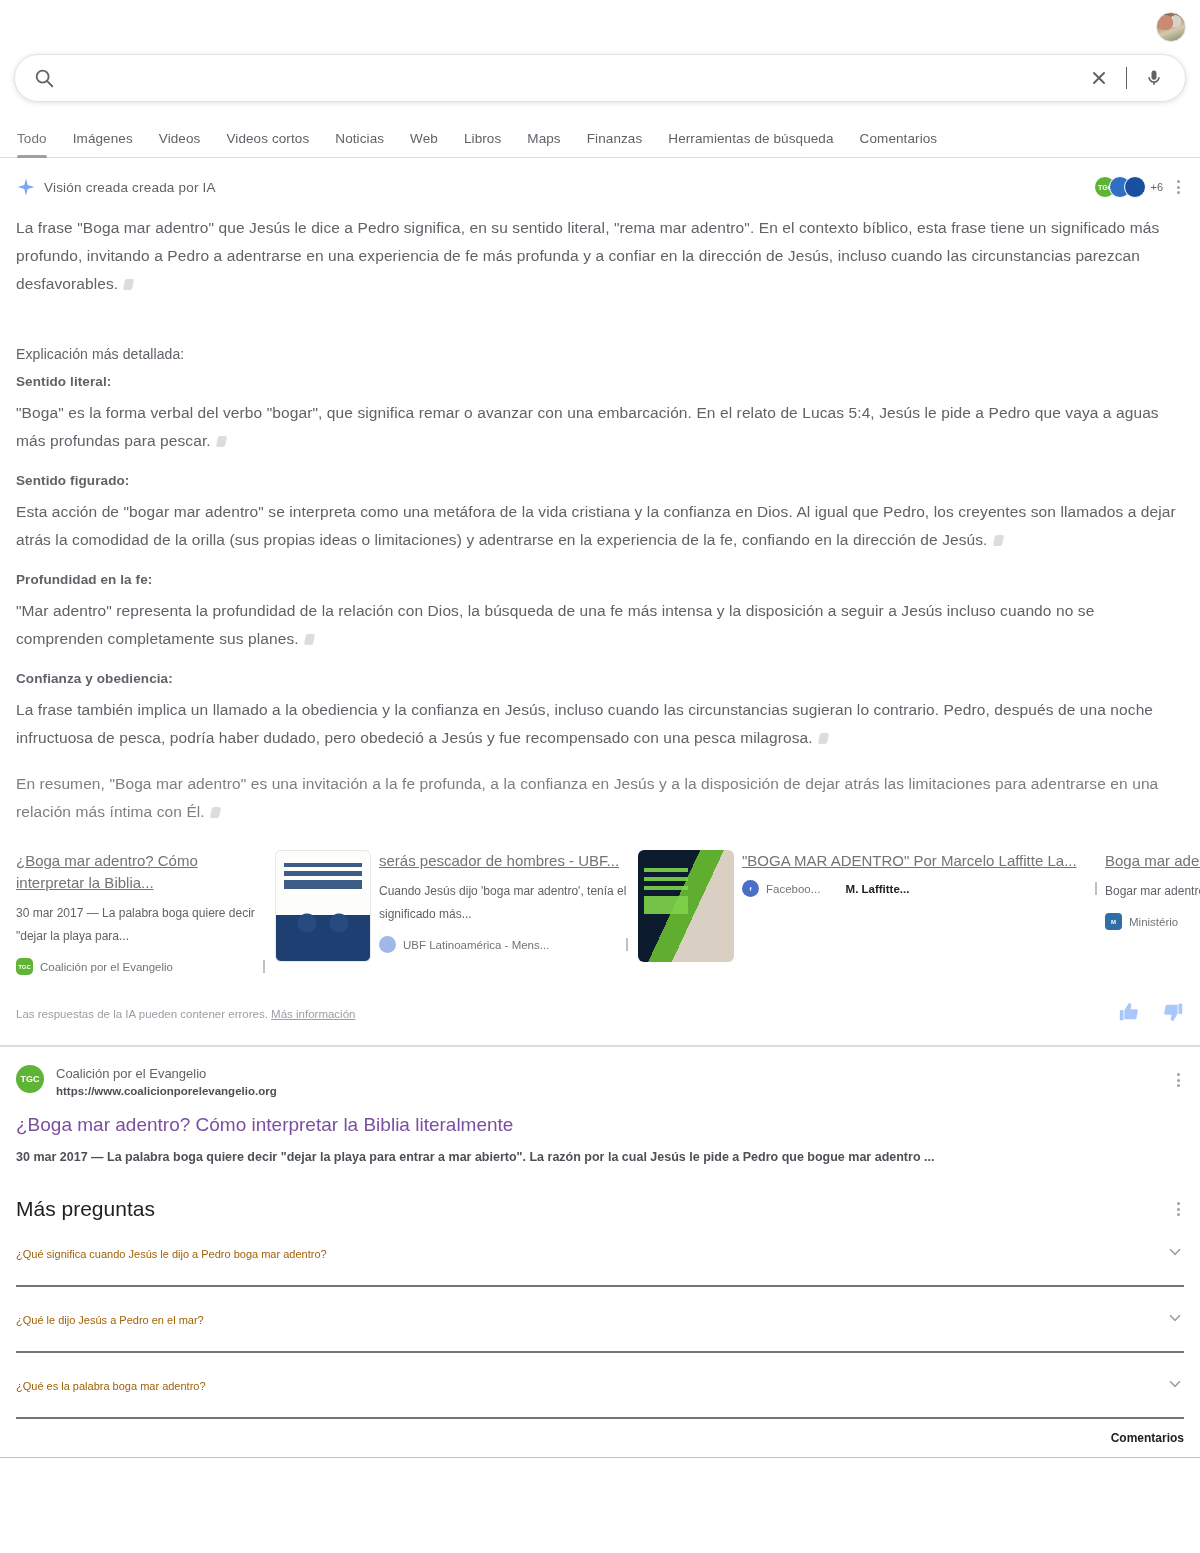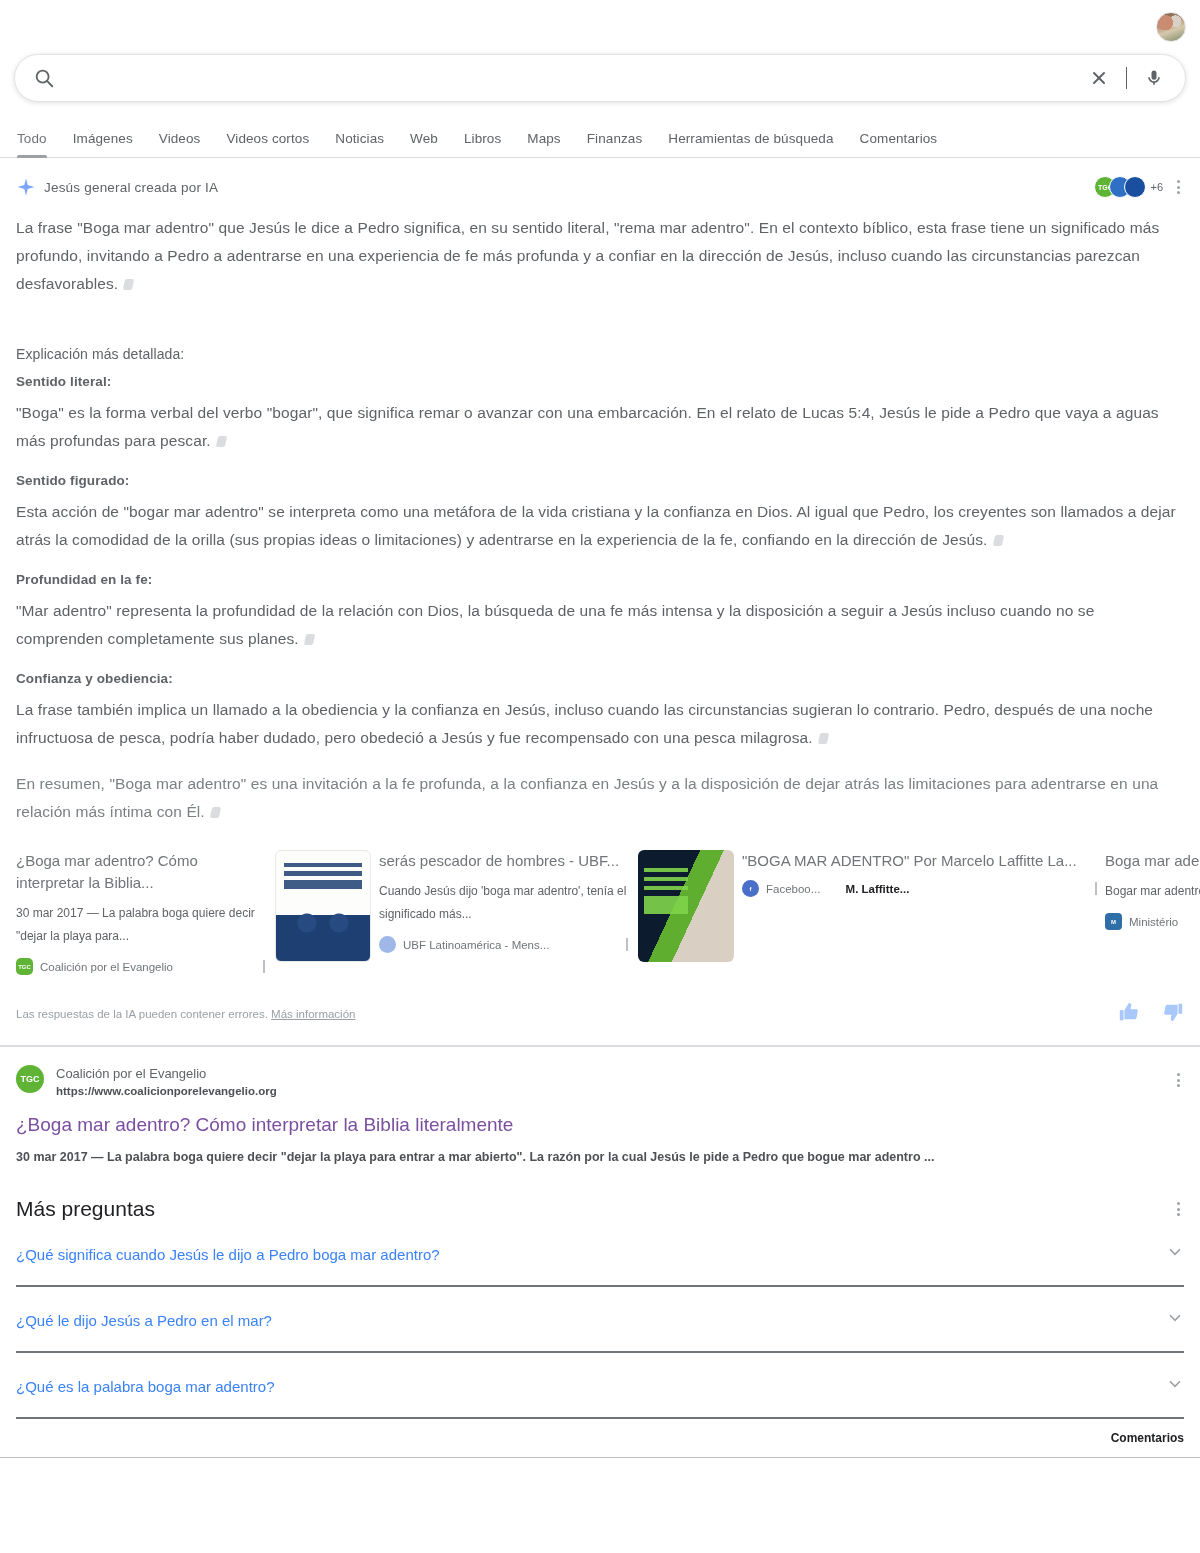--- a/index.html
+++ b/index.html
@@ -164,20 +164,21 @@
     width: 363px;
     flex: 0 0 auto;
     padding-right: 8px;
   }
   .card-txt { flex: 1 1 auto; min-width: 0; }
   .card-title {
     font-size: 15px;
     line-height: 22px;
     color: #70757a;
     margin-bottom: 8px;
+    text-decoration: underline;
   }
   .card-snip {
     font-size: 12px;
     line-height: 23px;
     color: #5f6368;
     margin-bottom: 10px;
   }
   .card-src { display: flex; align-items: center; gap: 7px; }
   .src-ico {
     width: 17px; height: 17px; border-radius: 50%;
@@ -276,21 +277,21 @@
   
   .paa { padding: 22px 16px 0 16px; text-align: center; }
   .paa-head { display: flex; align-items: center; justify-content: space-between; }
   .paa-title { font-size: 21px; color: #202124; font-weight: normal; }
   .paa-item {
     display: flex; align-items: center; justify-content: space-between;
     padding: 22px 0 20px 0;
     border-bottom: 2px solid #70757a;
     cursor: pointer;
   }
-  .paa-q { font-size: 15px; color: #3b82f6; }
+  .paa-q { font-size: 11px; color: #a16207; }
   .chev { color: #9aa0a6; }
 
   
   .footer {
     display: flex; align-items: center; justify-content: flex-end;
     padding: 12px 16px;
     border-bottom: 1px solid #bdc1c6;
   }
   .footer-link { font-size: 12px; font-weight: bold; color: #202124; cursor: pointer; }
 </style>
@@ -345,21 +346,21 @@
 
 <div class="ai-panel">
 
   <div class="ai-head">
     <div class="ai-head-left">
       <span class="spark">
         <svg viewBox="0 0 24 24" width="20" height="20">
           <path d="M12 1.5 L14 9.5 L22 12 L14 14.5 L12 22.5 L10 14.5 L2 12 L10 9.5 Z" fill="#7aa7f7"></path>
         </svg>
       </span>
-      <span class="ai-label">Jesús general creada por IA</span>
+      <span class="ai-label">Visión creada creada por IA</span>
     </div>
     <div class="ai-head-right">
       <span class="fav-stack">
         <span class="fav fav1">TGC</span>
         <span class="fav fav2"></span>
         <span class="fav fav3"></span>
         <span class="fav-more">+6</span>
       </span>
       <span class="kebab">
         <span></span>

